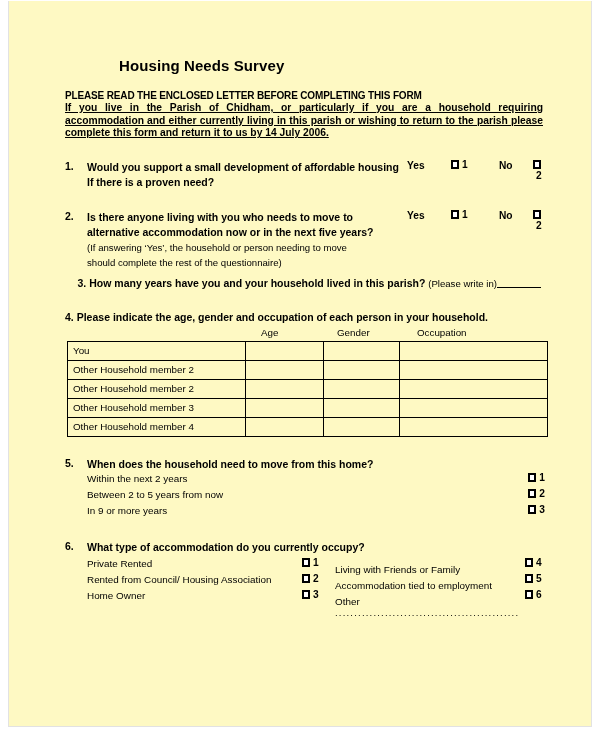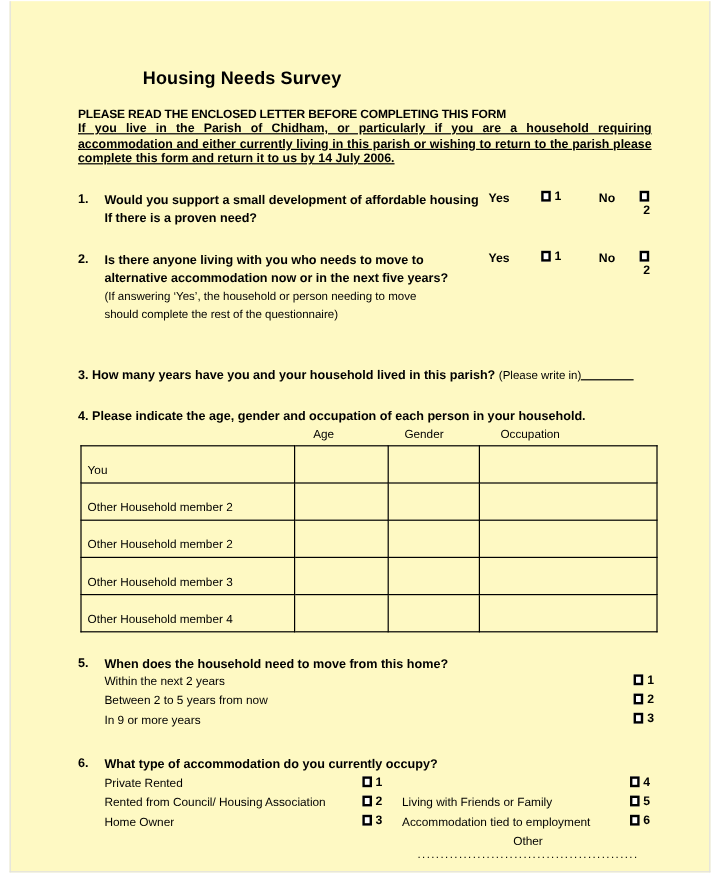--- a/index.html
+++ b/index.html
@@ -117,23 +117,24 @@
   }
   .cbnum {
     font-size: 10.2px;
     font-weight: bold;
     margin-left: 3px;
     vertical-align: 0px;
   }
 
   
   .q3 {
-    margin-top: 36px;
+    margin-top: 7px;
     font-size: 10.5px;
     font-weight: bold;
+    text-align: right;
   }
   .q3 .light {
     font-weight: normal;
     font-size: 9.6px;
   }
   .q3 .blank {
     display: inline-block;
     width: 44px;
     border-bottom: 1.3px solid #000;
     height: 10px;
@@ -166,21 +167,21 @@
     border-collapse: collapse;
     width: 458px;
     table-layout: fixed;
     margin-left: 2px;
   }
   table.household td {
     border: 1px solid #000;
     height: 18px;
     font-size: 9.8px;
     font-weight: normal;
-    padding: 12px 0 0 5px;
+    padding: 0 0 0 5px;
     vertical-align: middle;
   }
   table.household td.c-name { width: 172px; }
   table.household td.c-age  { width: 72px; }
   table.household td.c-gen  { width: 70px; }
   table.household td.c-occ  { width: 142px; }
 
   
   .opt-row {
     position: relative;
@@ -199,21 +200,21 @@
     width: 458px;
   }
   .q6-line {
     position: relative;
     height: 16px;
     font-size: 9.9px;
     font-weight: normal;
   }
   .q6-line .l-label { position: absolute; left: 0;   top: 1px; }
   .q6-line .l-box   { position: absolute; left: 215px; top: 0; white-space: nowrap; }
-  .q6-line .r-label { position: absolute; left: 248px; top: 17px; text-align: center; }
+  .q6-line .r-label { position: absolute; left: 248px; top: 7px; }
   .q6-line .r-box   { position: absolute; left: 438px; top: 0; white-space: nowrap; }
   .dots {
     letter-spacing: 1.2px;
     font-size: 9.5px;
   }
 </style>
 </head>
 <body>
 
 <div class="page">

